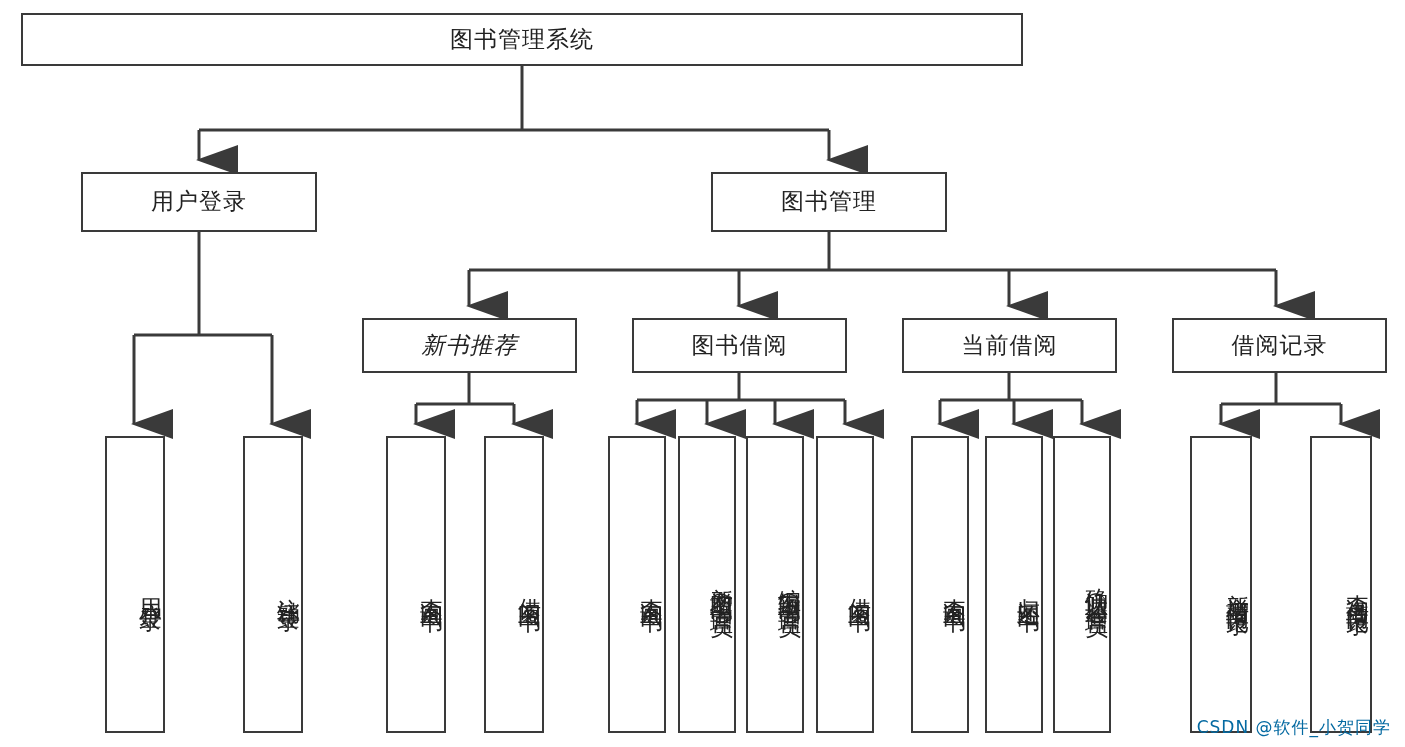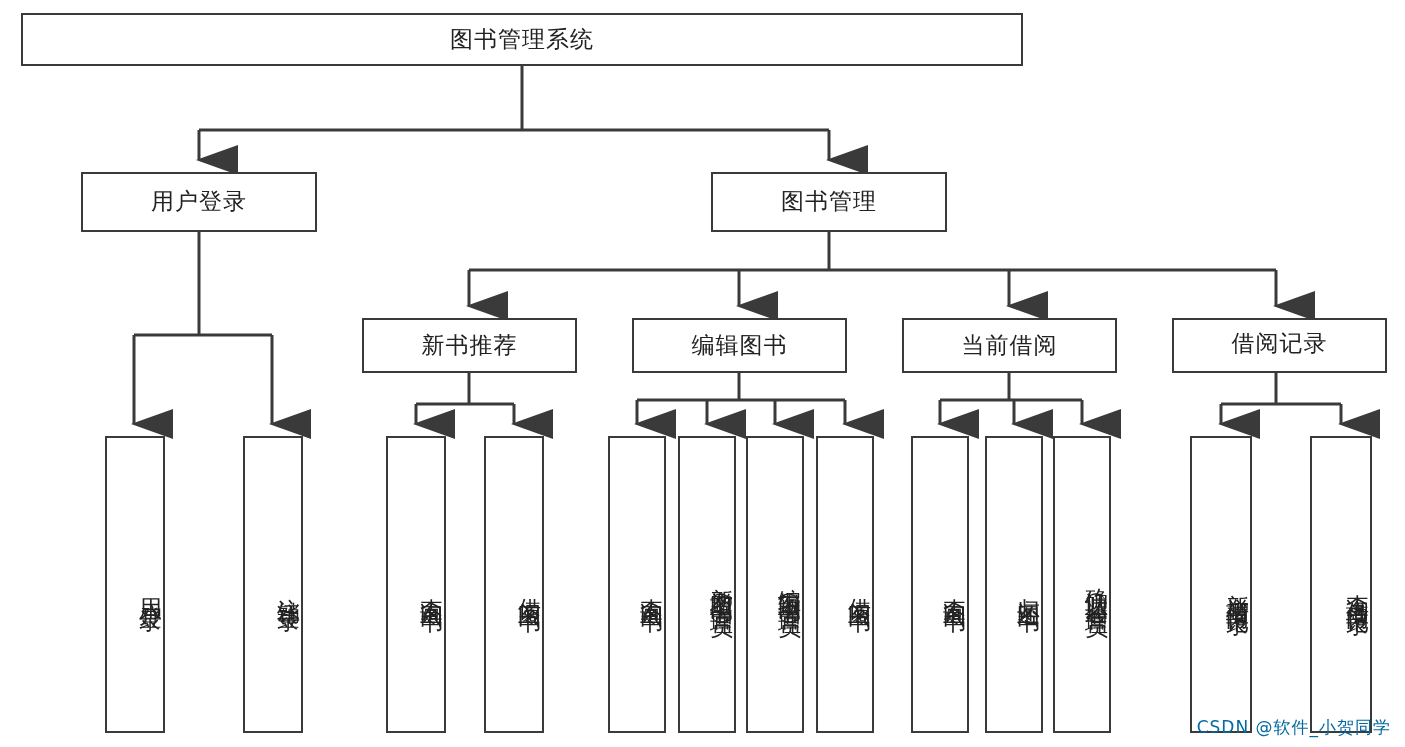--- a/index.html
+++ b/index.html
@@ -126,30 +126,30 @@
     <span>图书管理系统</span>
   </div>
 
   <div class="node horiz" style="left:81px;top:172px;width:236px;height:60px;">
     <span>用户登录</span>
   </div>
   <div class="node horiz" style="left:711px;top:172px;width:236px;height:60px;">
     <span>图书管理</span>
   </div>
 
-  <div class="node horiz" style="left:362px;top:318px;width:215px;height:55px;">
+  <div class="node horiz" style="left:362px;top:318px;width:215px;height:55px;font-style:italic;">
     <span>新书推荐</span>
   </div>
   <div class="node horiz" style="left:632px;top:318px;width:215px;height:55px;">
-    <span>编辑图书</span>
+    <span>图书借阅</span>
   </div>
   <div class="node horiz" style="left:902px;top:318px;width:215px;height:55px;text-align:right;">
     <span>当前借阅</span>
   </div>
-  <div class="node horiz" style="left:1172px;top:318px;width:215px;height:55px;font-family:Liberation Mono, monospace;">
+  <div class="node horiz" style="left:1172px;top:318px;width:215px;height:55px;">
     <span>借阅记录</span>
   </div>
 
   <div class="node vert" style="left:105px;top:436px;width:60px;height:297px;">
     <span class="vtext">用户登录</span>
   </div>
   <div class="node vert" style="left:243px;top:436px;width:60px;height:297px;">
     <span class="vtext">注销登录</span>
   </div>
   <div class="node vert" style="left:386px;top:436px;width:60px;height:297px;">

